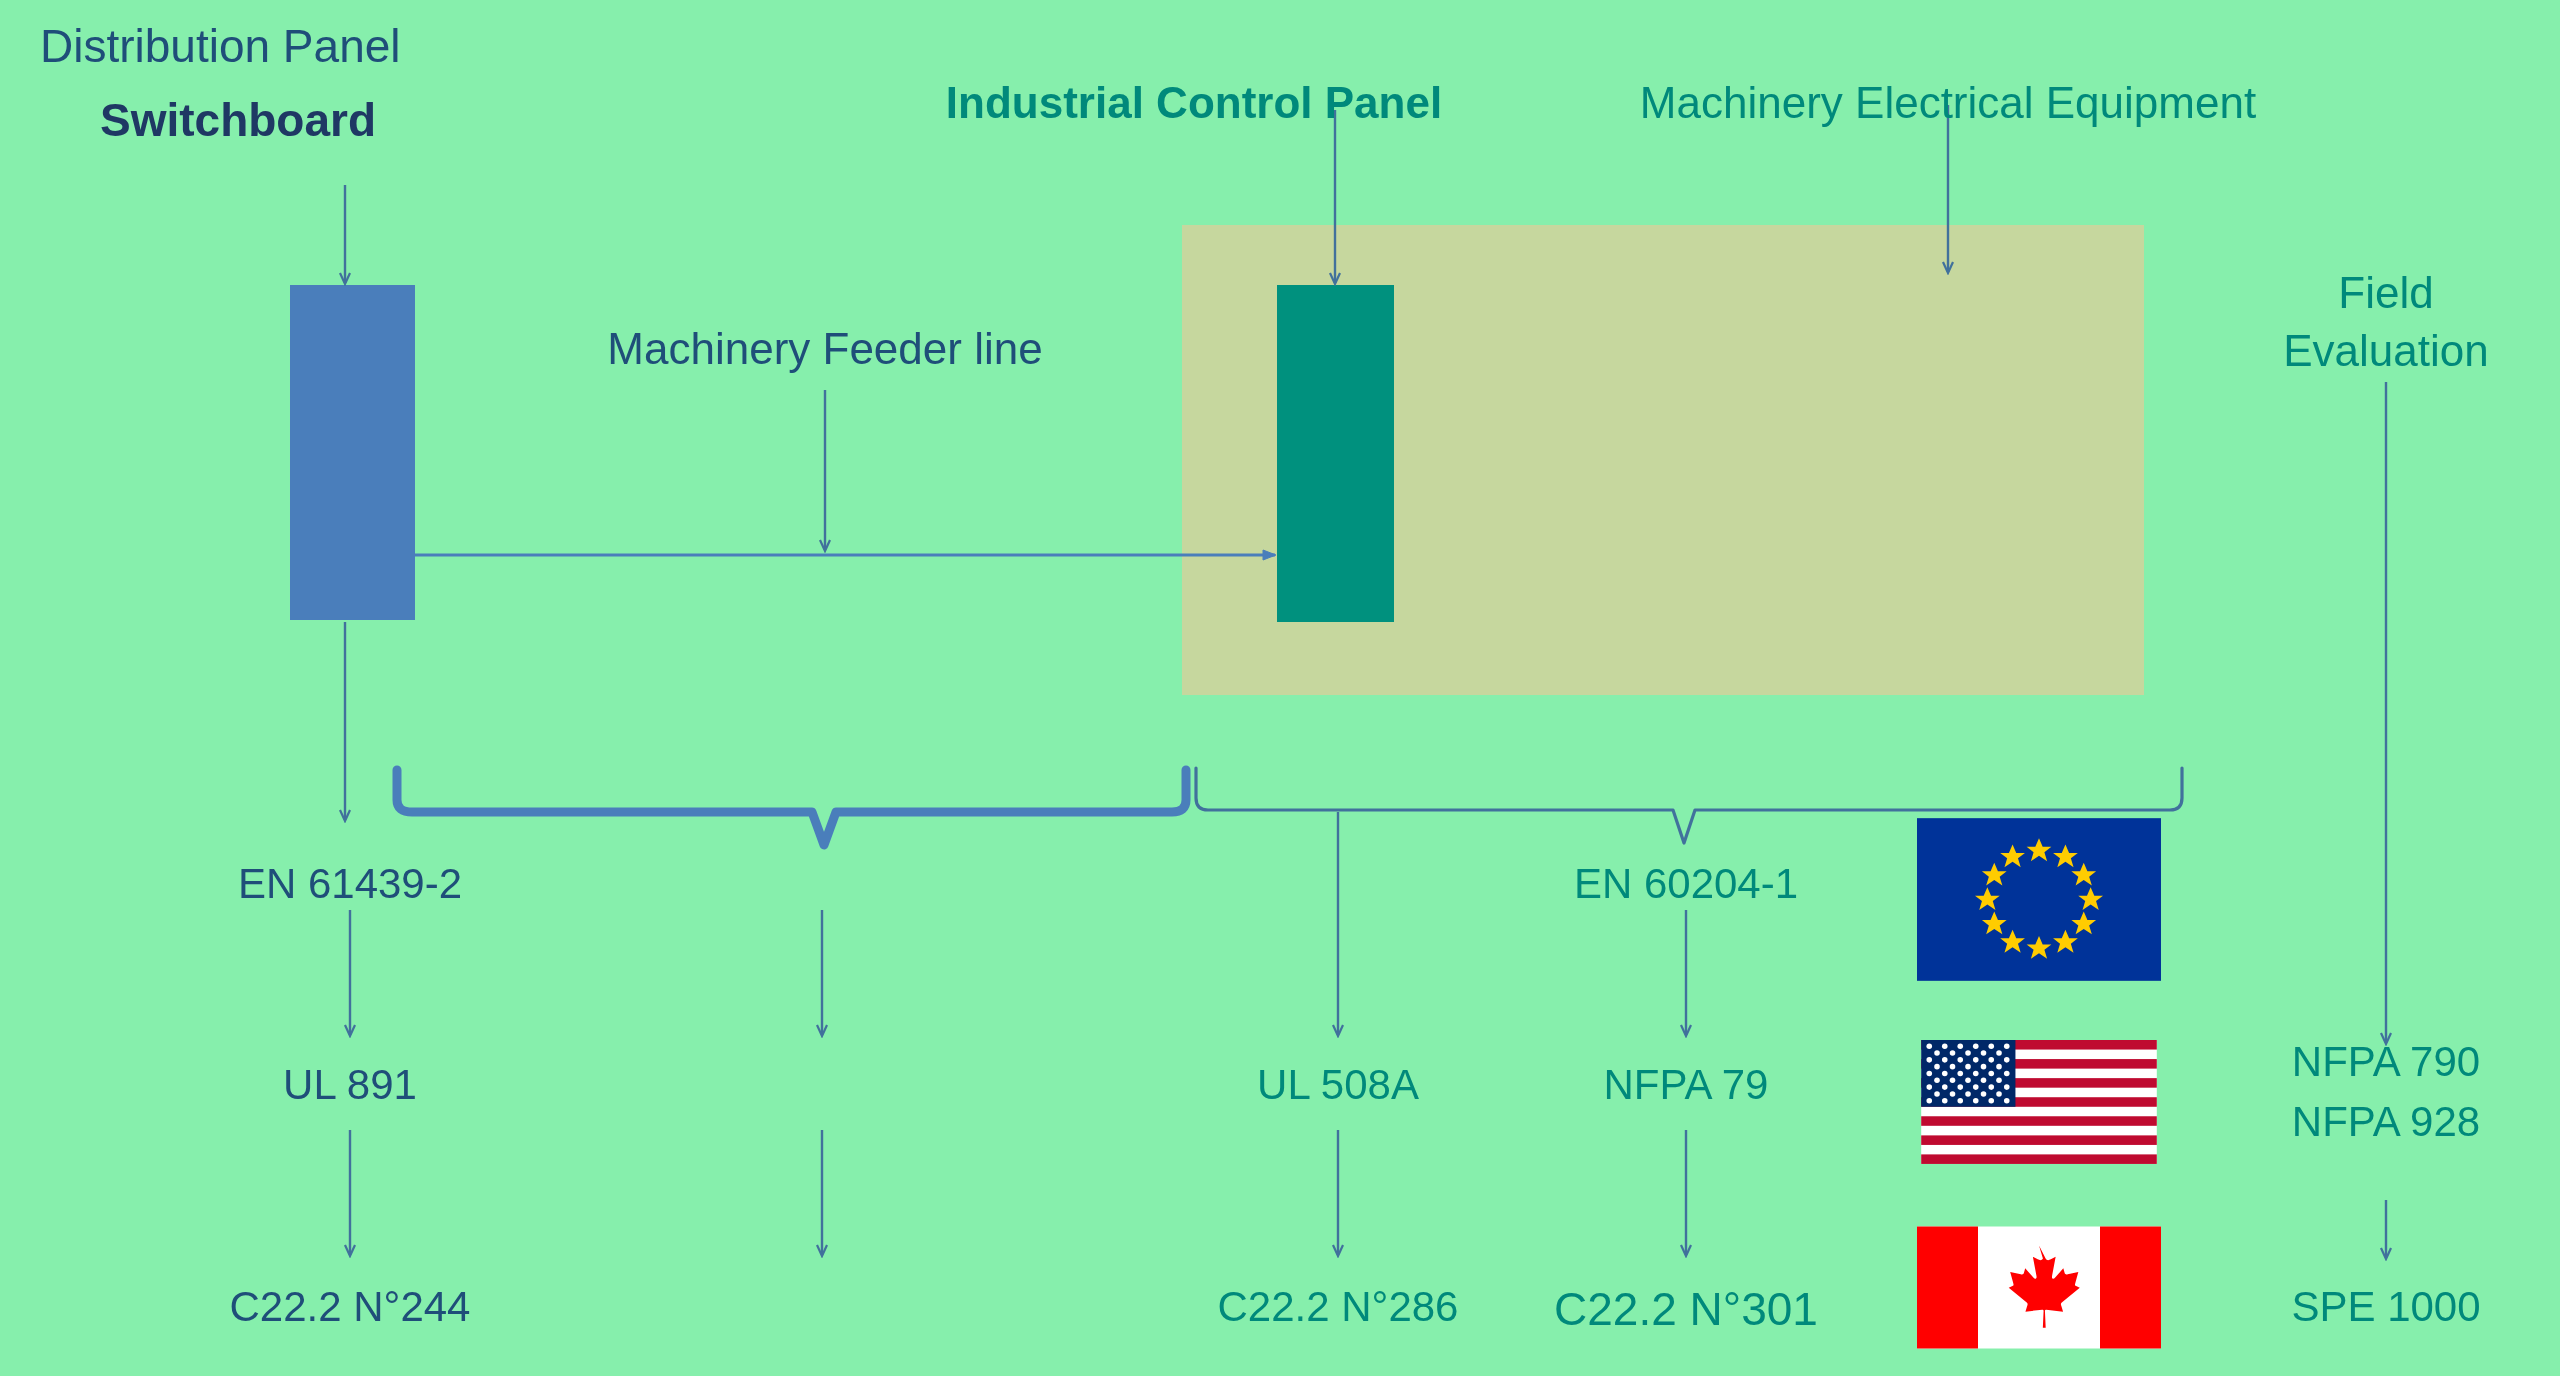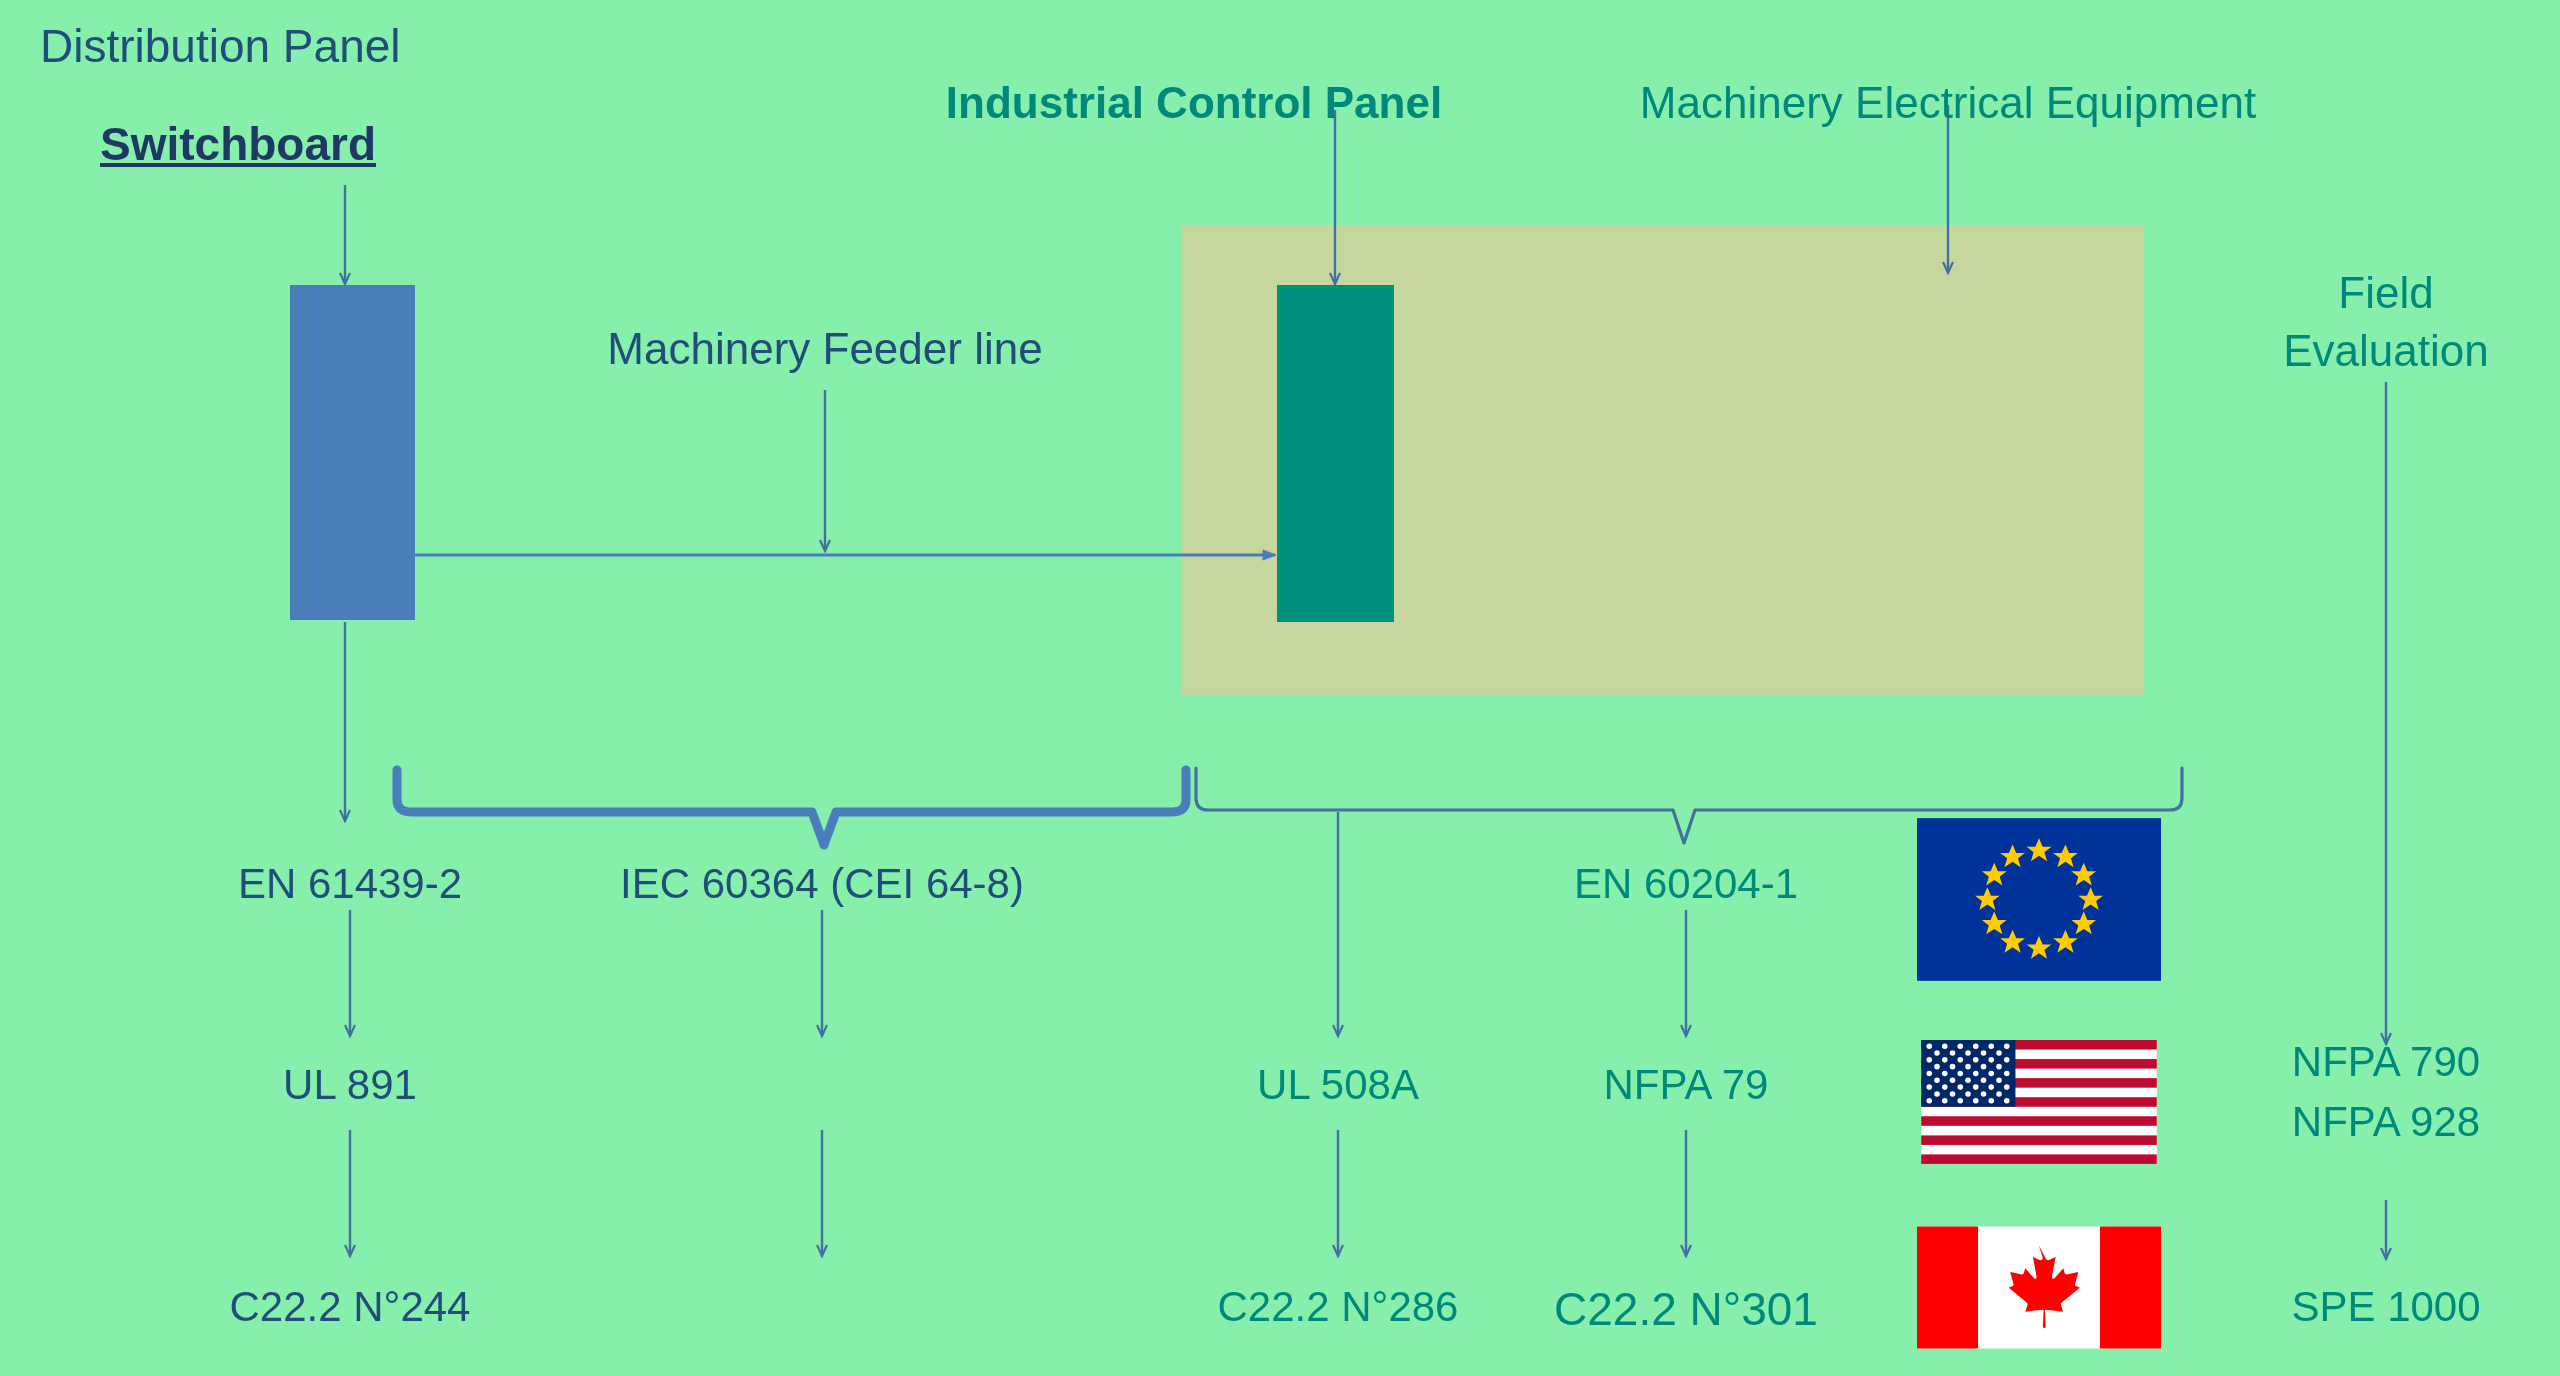--- a/index.html
+++ b/index.html
@@ -181,36 +181,35 @@
 
   <svg class="flag" style="left:1917px;top:1225px;" width="244" height="125" viewBox="0 0 96 48">
     <rect width="96" height="48" fill="#ffffff"></rect>
     <rect x="0" y="0" width="24" height="48" fill="#ff0000"></rect>
     <rect x="72" y="0" width="24" height="48" fill="#ff0000"></rect>
     <path fill="#ff0000" d="M48 7.5 l2.6 5.1 c0.45 0.83 1.25 0.76 2.05 0.31 l1.9 -0.98 -1.4 7.44 c-0.3 1.37 0.65 1.37 1.12 0.79 l3.3 -3.7 0.53 1.88 c0.22 0.66 0.75 0.56 1.2 0.46 l4.17 -0.88 -1.1 4.0 c-0.24 0.9 -0.42 1.27 0.24 1.5 l1.44 0.68 -6.97 5.66 c-0.69 0.67 -0.47 0.87 -0.22 1.74 l0.61 2.0 -6.6 -0.78 c-0.2 0 -0.54 0.09 -0.54 0.44 l0.3 6.67 -1.12 0 0.3 -6.67 c0 -0.35 -0.34 -0.44 -0.54 -0.44 l-6.6 0.78 0.61 -2.0 c0.25 -0.87 0.47 -1.07 -0.22 -1.74 l-6.97 -5.66 1.44 -0.68 c0.66 -0.23 0.48 -0.6 0.24 -1.5 l-1.1 -4.0 4.17 0.88 c0.45 0.1 0.98 0.2 1.2 -0.46 l0.53 -1.88 3.3 3.7 c0.47 0.58 1.42 0.58 1.12 -0.79 l-1.4 -7.44 1.9 0.98 c0.8 0.45 1.6 0.52 2.05 -0.31 Z"></path>
   </svg>
 
   <div class="lbl blue" style="left:40px;top:22px;font-size:46px;">Distribution Panel</div>
 
-  <div class="lbl blue-dk bold" style="left:100px;top:120px;font-size:46px;text-decoration:underline;">Switchboard</div>
+  <div class="lbl blue-dk bold" style="left:100px;top:96px;font-size:46px;">Switchboard</div>
 
   <div class="lbl teal bold ctr" style="left:1194px;top:80px;font-size:44px;">Industrial Control Panel</div>
 
   <div class="lbl teal ctr" style="left:1948px;top:80px;font-size:44px;">Machinery Electrical Equipment</div>
 
   <div class="lbl teal ctr" style="left:2386px;top:270px;font-size:44px;">Field</div>
   <div class="lbl teal ctr" style="left:2386px;top:328px;font-size:44px;">Evaluation</div>
 
   <div class="lbl blue ctr" style="left:825px;top:310px;font-size:44px;margin-top:16px;">Machinery Feeder line</div>
 
   <div class="lbl blue ctr" style="left:350px;top:862px;font-size:42px;">EN 61439-2</div>
   <div class="lbl blue ctr" style="left:350px;top:1063px;font-size:42px;">UL 891</div>
   <div class="lbl blue ctr" style="left:350px;top:1285px;font-size:42px;">C22.2 N°244</div>
 
-  <div class="lbl blue ctr" style="left:822px;top:862px;font-size:42px;">IEC 60364 (CEI 64-8)</div>
 
   <div class="lbl teal ctr" style="left:1338px;top:1063px;font-size:42px;">UL 508A</div>
   <div class="lbl teal ctr" style="left:1338px;top:1285px;font-size:42px;">C22.2 N°286</div>
 
   <div class="lbl teal ctr" style="left:1686px;top:862px;font-size:42px;">EN 60204-1</div>
   <div class="lbl teal ctr" style="left:1686px;top:1063px;font-size:42px;">NFPA 79</div>
   <div class="lbl teal ctr" style="left:1686px;top:1285px;font-size:46px;">C22.2 N°301</div>
 
   <div class="lbl teal ctr" style="left:2386px;top:1040px;font-size:42px;">NFPA 790</div>
   <div class="lbl teal ctr" style="left:2386px;top:1100px;font-size:42px;">NFPA 928</div>

